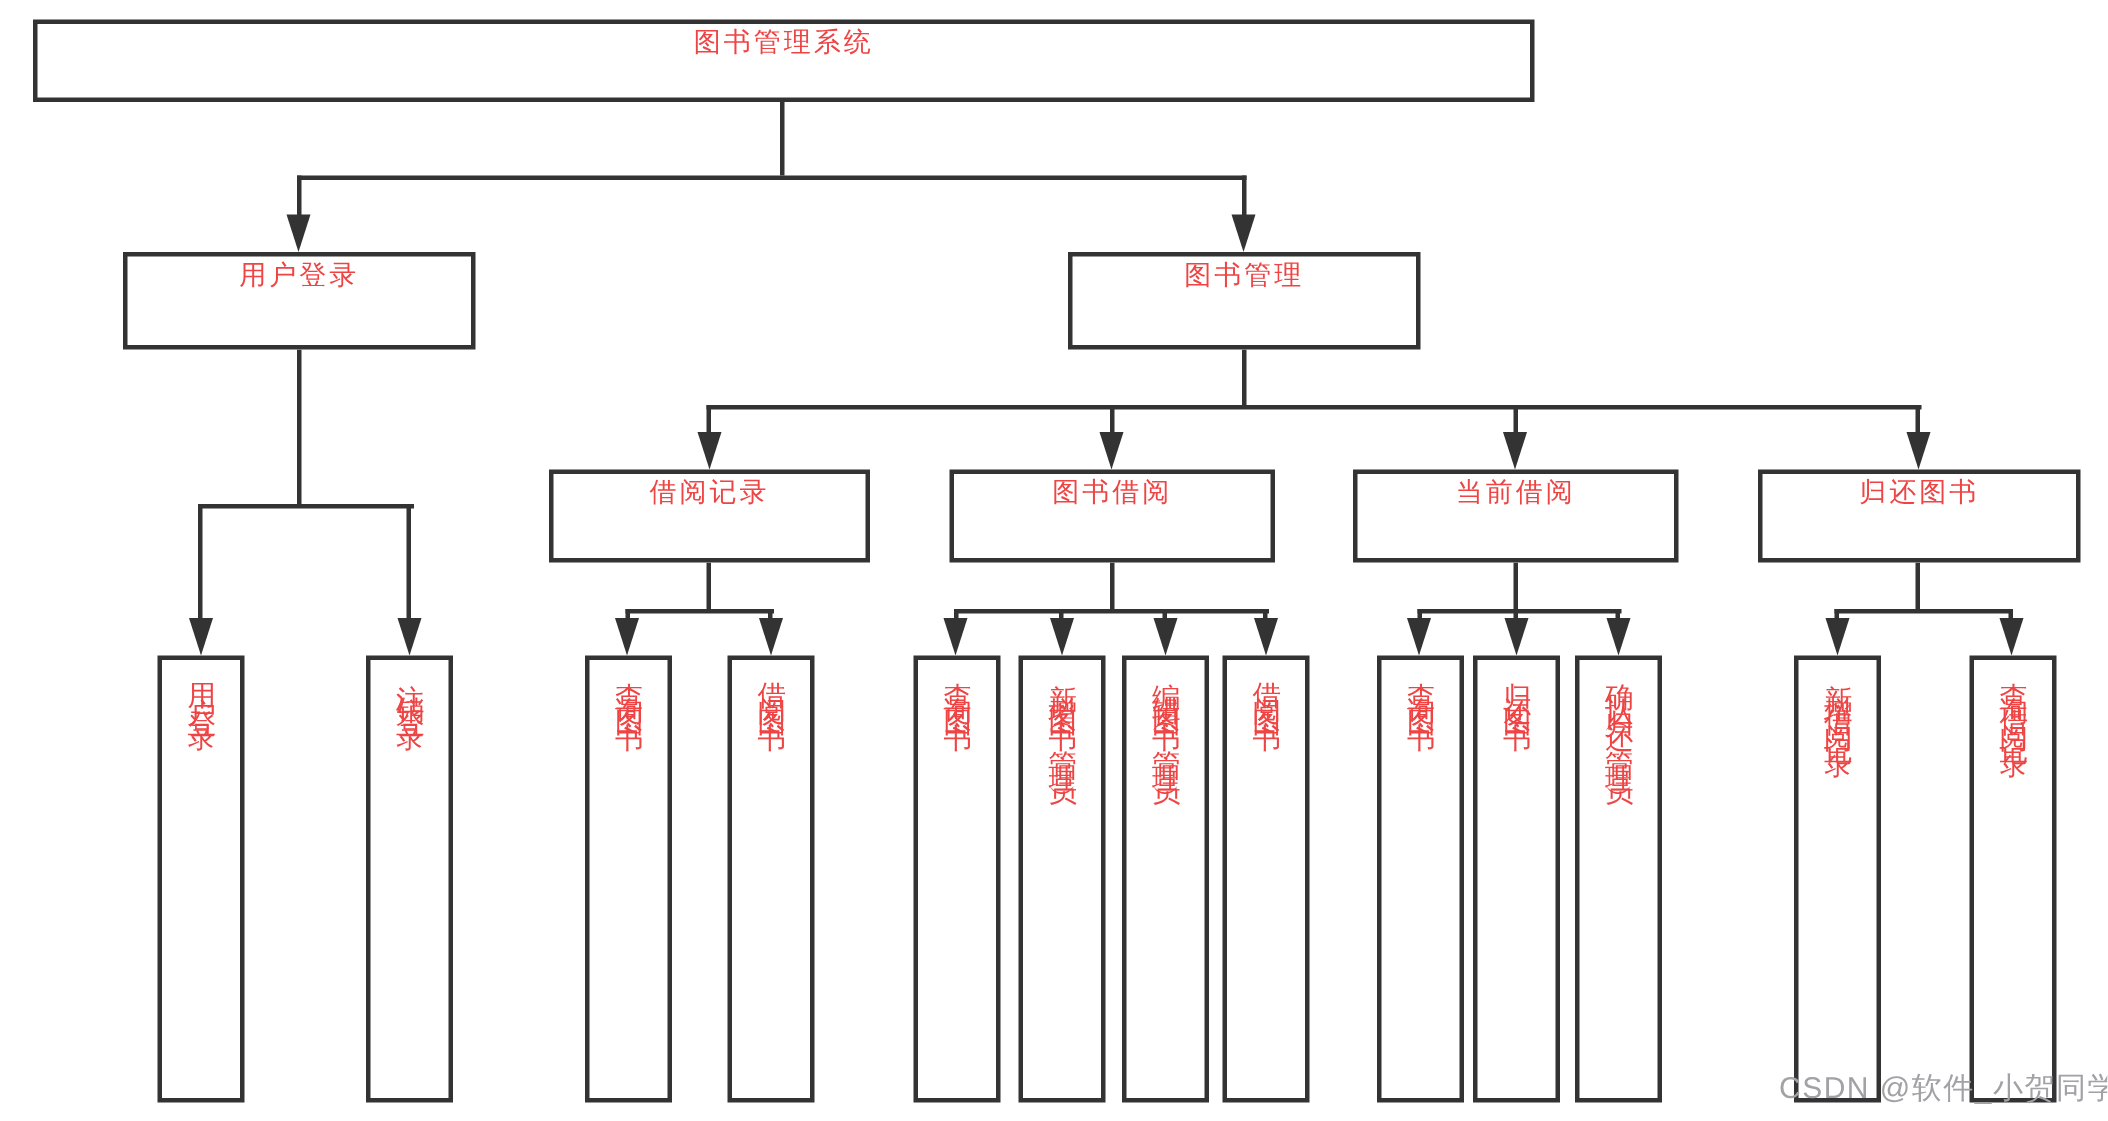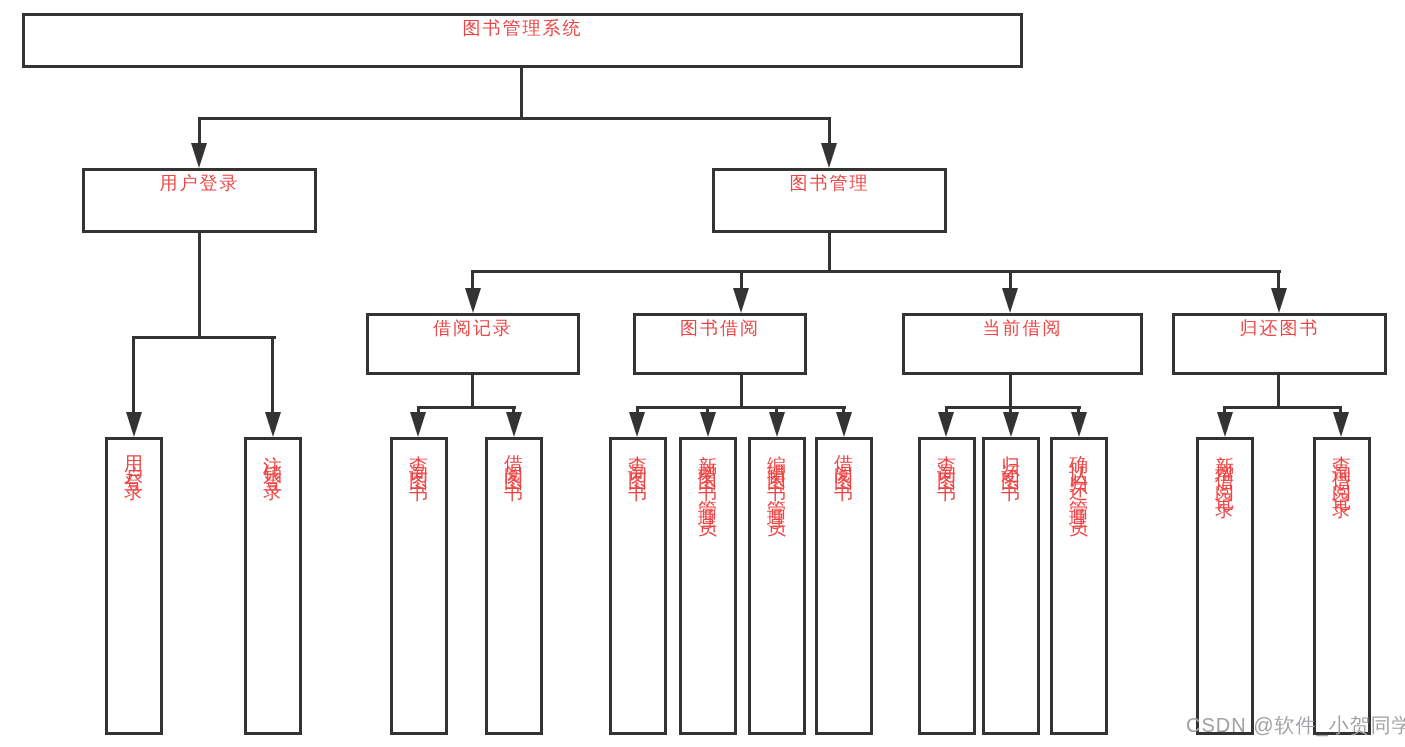--- a/index.html
+++ b/index.html
@@ -115,24 +115,24 @@
     <div class="node hnode" style="left:82px;top:168px;width:235px;height:65px;">
       <span>用户登录</span>
     </div>
     <div class="node hnode" style="left:712px;top:168px;width:235px;height:65px;">
       <span>图书管理</span>
     </div>
 
     <div class="node hnode" style="left:366px;top:313px;width:214px;height:62px;">
       <span>借阅记录</span>
     </div>
-    <div class="node hnode" style="left:633px;top:313px;width:174px;height:62px;">
+    <div class="node hnode" style="left:633px;top:313px;width:217px;height:62px;">
       <span>图书借阅</span>
     </div>
-    <div class="node hnode" style="left:902px;top:313px;width:241px;height:62px;">
+    <div class="node hnode" style="left:902px;top:313px;width:217px;height:62px;">
       <span>当前借阅</span>
     </div>
     <div class="node hnode" style="left:1172px;top:313px;width:215px;height:62px;">
       <span>归还图书</span>
     </div>
 
     <div class="node leaf" style="left:105px;top:437px;width:58px;height:298px;">
       <span class="vtext">用户登录</span>
     </div>
     <div class="node leaf" style="left:244px;top:437px;width:58px;height:298px;">

